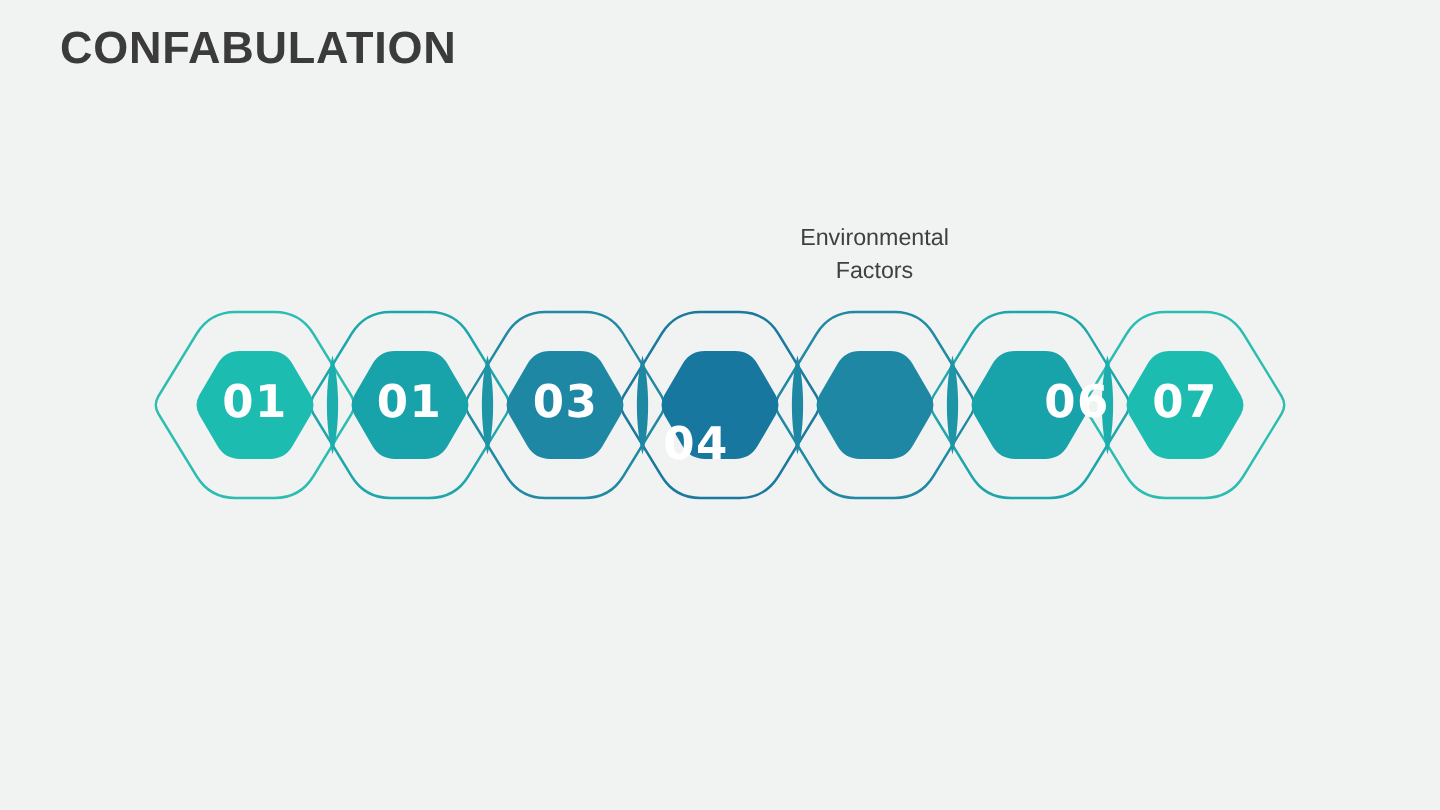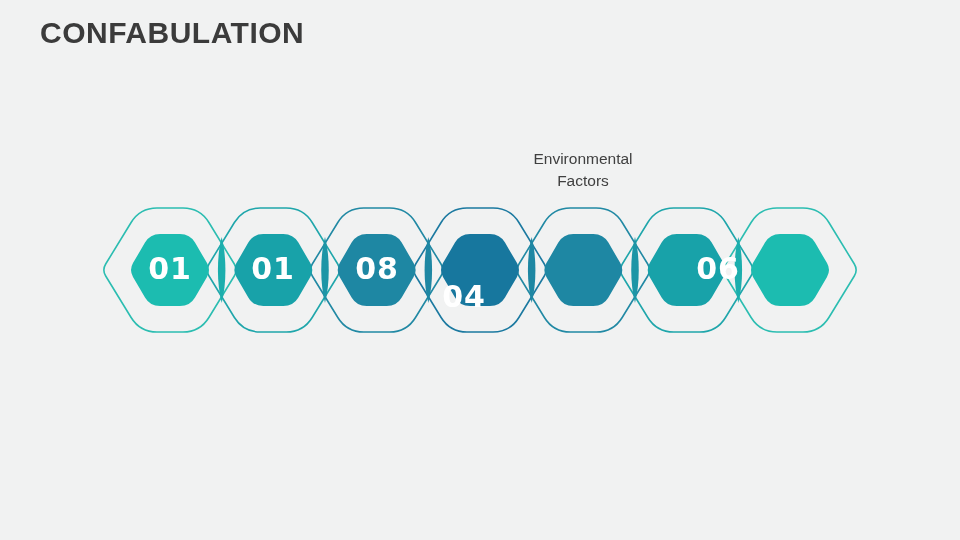--- a/index.html
+++ b/index.html
@@ -65,16 +65,17 @@
       <path d="M649.7 276.9Q645.7 270.0 649.7 263.1L661.6 242.6Q666.7 234.0 676.7 234.0L696.7 234.0Q706.7 234.0 711.7 242.6L723.6 263.1Q727.7 270.0 723.6 276.9L711.7 297.4Q706.7 306.0 696.7 306.0L676.7 306.0Q666.7 306.0 661.6 297.4Z" fill="#18A2A9"></path>
       <path d="M753.0 276.9Q749.0 270.0 753.0 263.1L765.0 242.6Q770.0 234.0 780.0 234.0L800.0 234.0Q810.0 234.0 815.0 242.6L827.0 263.1Q831.0 270.0 827.0 276.9L815.0 297.4Q810.0 306.0 800.0 306.0L780.0 306.0Q770.0 306.0 765.0 297.4Z" fill="#1CBCB0"></path>
     </svg>
 
   <div class="step-label top cx5">Environmental
 Factors</div>
 
 
   <div class="step-num cx1">01</div>
   <div class="step-num cx2">01</div>
-  <div class="step-num cx3">08</div>
+  <div class="step-num cx3">03</div>
   <div class="step-num cx4">04</div>
   <div class="step-num cx6">06</div>
+  <div class="step-num cx7">07</div>
 </div>
 
 </body></html>

